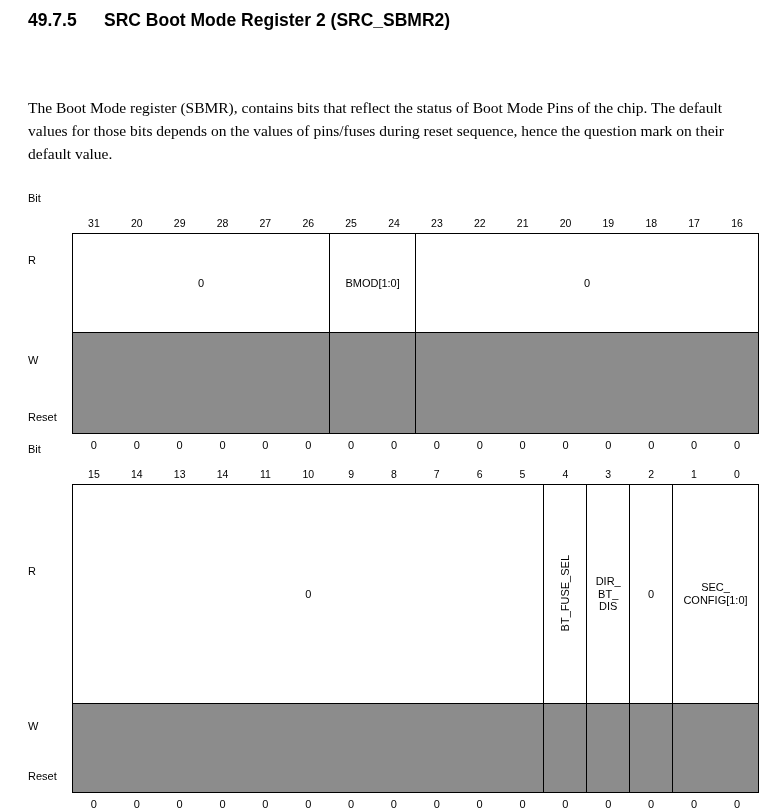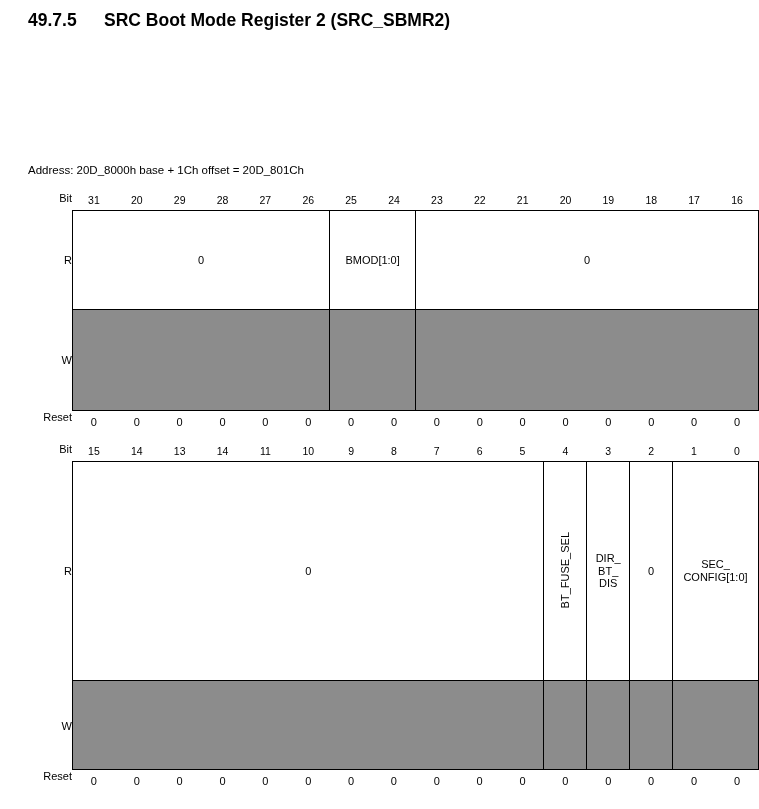--- a/index.html
+++ b/index.html
@@ -58,20 +58,21 @@
     font-family: "Liberation Sans", sans-serif;
     font-size: 11px;
   }
   .reg.first { top: 192px; }
   .reg.second { top: 443px; }
 
   table.regtab {
     border-collapse: collapse;
     table-layout: fixed;
     margin-left: 44px;
+    margin-top: 23px;
   }
   table.regtab td {
     padding: 0;
     margin: 0;
     text-align: center;
     vertical-align: middle;
     font-size: 11px;
   }
 
   
@@ -105,21 +106,21 @@
     height: 18px;
     border: none;
     font-size: 11px;
     padding-top: 2px;
   }
 
   .rowlabel {
     position: absolute;
     left: 0;
     width: 44px;
-    text-align: right;
+    text-align: left;
     font-size: 11px;
   }
 
   .vert {
     writing-mode: vertical-rl;
     transform: rotate(180deg);
     display: inline-block;
     line-height: 1.05;
     white-space: nowrap;
     font-size: 11px;
@@ -133,22 +134,22 @@
 </style>
 </head>
 <body>
 
 <div class="page">
 
   <div class="heading">
     <span class="num">49.7.5</span><span>SRC Boot Mode Register 2 (SRC_SBMR2)</span>
   </div>
 
-
-  <div class="addr">Address: 20D_8000h base + 1Ch offset = 20D_801Ch</div>
+  <p class="intro">The Boot Mode register (SBMR), contains bits that reflect the status of Boot Mode Pins of the chip. The default values for those bits depends on the values of pins/fuses during reset sequence, hence the question mark on their default value.</p>
+
 
   <div class="reg first">
     <table class="regtab">
       <colgroup>
         <col style="width:43px">
           <col style="width:43px">
           <col style="width:43px">
           <col style="width:43px">
         <col style="width:43px">
           <col style="width:43px">

